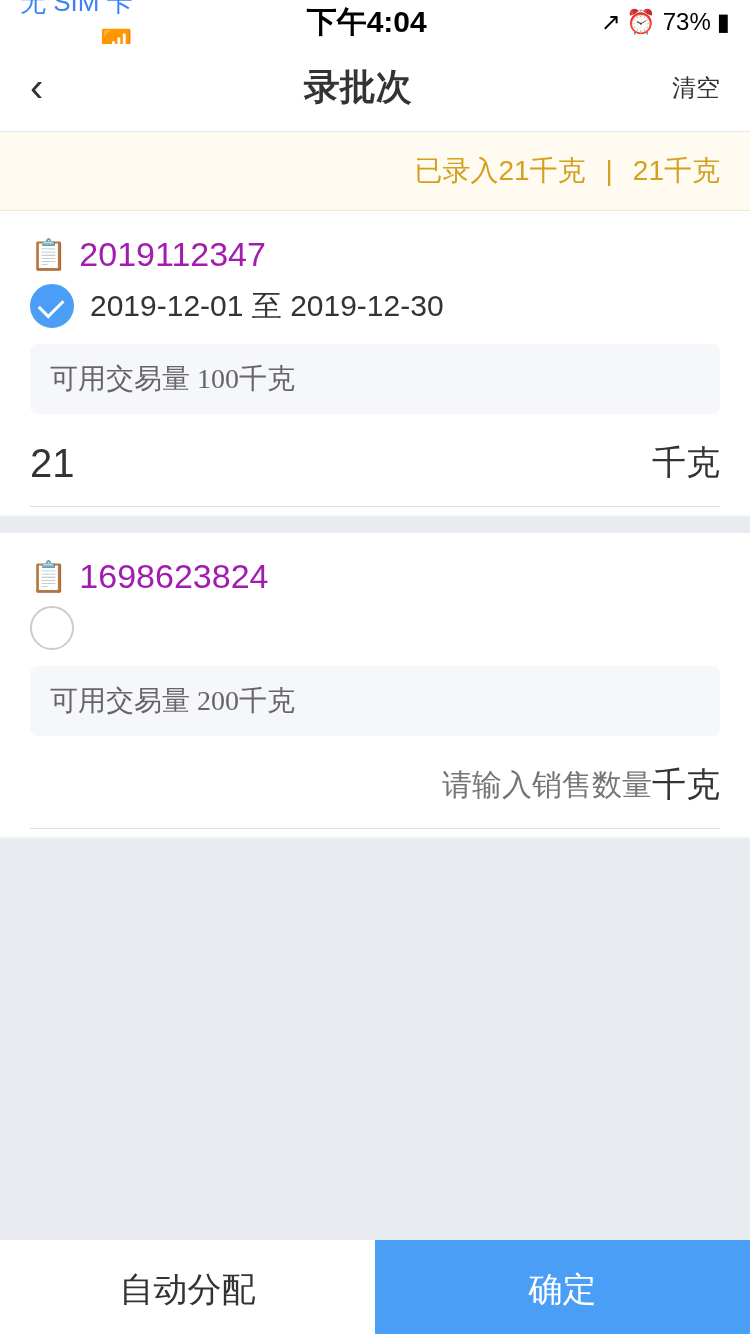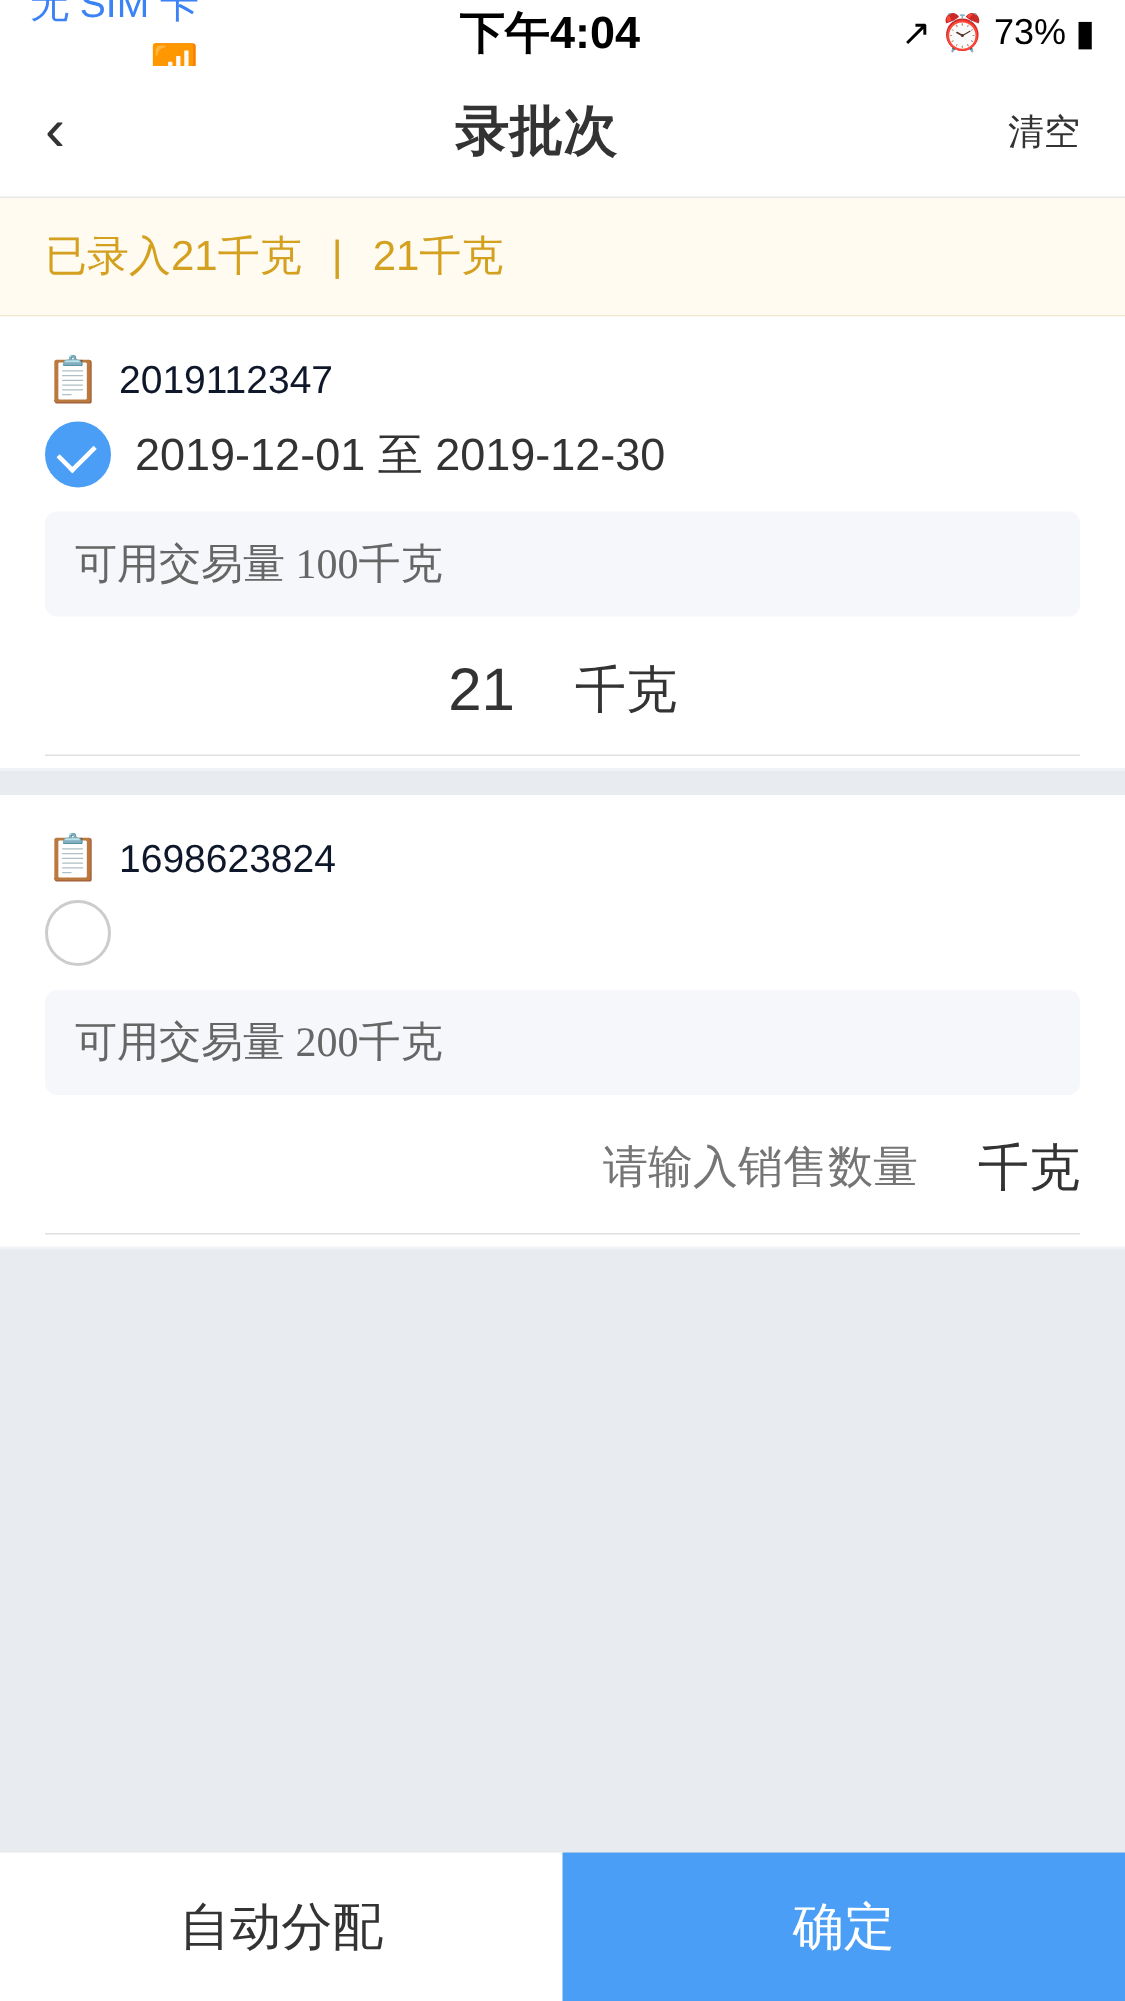--- a/index.html
+++ b/index.html
@@ -72,20 +72,21 @@
     }
 
     
     .summary-bar {
       background: #fffbf0;
       padding: 20px 30px;
       display: flex;
       align-items: center;
       gap: 0;
       border-bottom: 1px solid #f0e8cc;
+      justify-content: flex-end;
     }
     .summary-item {
       font-size: 28px;
       color: #d4a020;
       font-weight: 500;
     }
     .summary-divider {
       color: #d4a020;
       margin: 0 20px;
       font-size: 28px;
@@ -100,23 +101,23 @@
       display: flex;
       align-items: center;
       padding: 24px 30px 10px 30px;
       gap: 12px;
     }
     .batch-icon {
       font-size: 30px;
       color: #666;
     }
     .batch-number {
-      font-size: 26px;
+      font-size: 34px;
       font-weight: 500;
-      color: #0f172a;
+      color: #a21caf;
     }
     .batch-date-row {
       display: flex;
       align-items: center;
       padding: 0 46px 16px 30px;
       gap: 16px;
     }
     .radio-btn {
       width: 44px;
       height: 44px;
@@ -151,33 +152,32 @@
       background: #f5f7fa;
       border-radius: 8px;
       padding: 16px 20px;
       font-size: 28px;
       color: #666;
       font-family: Liberation Serif, serif;
     }
     .batch-quantity-row {
       display: flex;
       align-items: center;
-      justify-content: center;
+      justify-content: space-between;
       padding: 10px 30px 20px 30px;
-      gap: 16px;
+      gap: 0;
     }
     .quantity-value {
       font-size: 40px;
       font-weight: 400;
       color: #333;
     }
     .quantity-unit {
       font-size: 34px;
       color: #333;
-      margin-left: 24px;
     }
     .quantity-input {
       font-size: 30px;
       color: #ccc;
       border: none;
       background: transparent;
       text-align: right;
       outline: none;
       flex: 1;
     }

